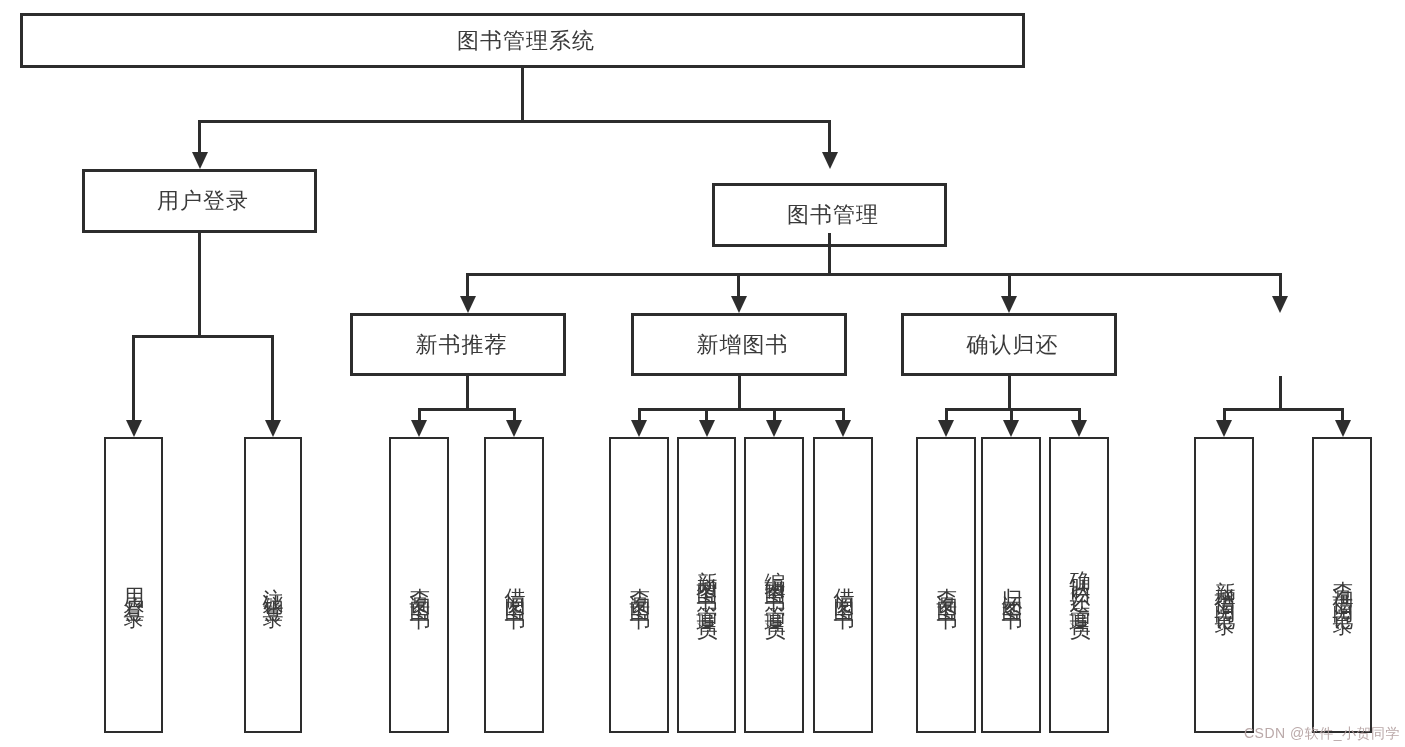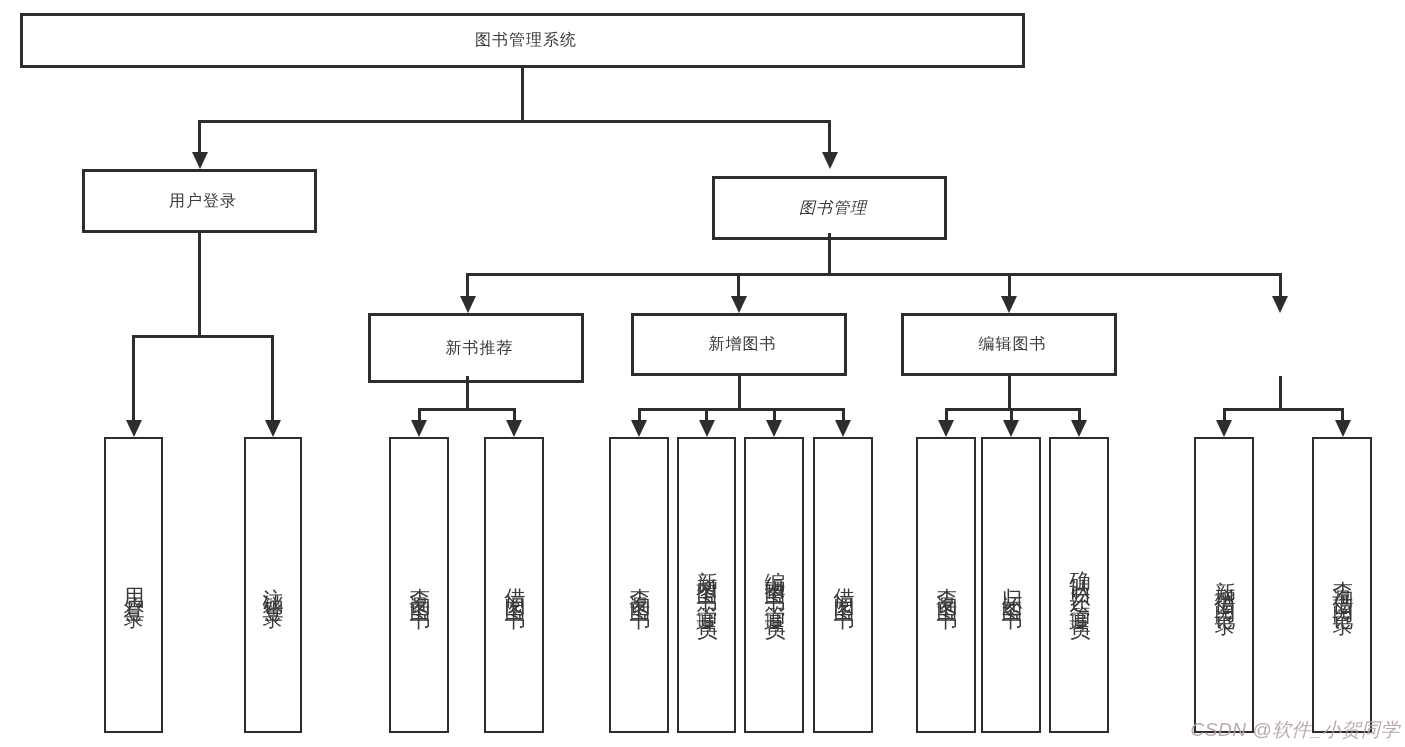--- a/index.html
+++ b/index.html
@@ -20,21 +20,21 @@
   }
   
   .box {
     position: absolute;
     background: var(--background);
     border: 3px solid var(--line);
     color: var(--text);
     display: flex;
     align-items: center;
     justify-content: center;
-    font-size: 16px;
+    font-size: 22px;
     letter-spacing: 1px;
     white-space: nowrap;
     padding-left: 7px;
   }
   .leaf {
     position: absolute;
     background: var(--background);
     border: 2px solid var(--line);
     color: var(--text);
     font-size: 21px;
@@ -53,66 +53,65 @@
   .ah {
     position: absolute; width: 0; height: 0;
     border-left: 8px solid transparent;
     border-right: 8px solid transparent;
     border-top: 17px solid var(--line);
   }
   .watermark {
     position: absolute;
     right: 5px;
     bottom: 4px;
-    font-size: 19px;
+    font-size: 14px;
     color: var(--watermark);
     letter-spacing: 0.5px;
     opacity: 0.9;
     z-index: 5;
-    font-style: italic;
   }
 </style>
 </head>
 <body>
 
 <div class="canvas">
 
   <div class="box" style="left:20px; top:13px; width:1005px; height:55px;">图书管理系统</div>
 
   <i class="vl" style="left:521px; top:68px; height:52px;"></i>
   <i class="hl" style="left:198px; top:120px; width:633px;"></i>
   <i class="vl" style="left:198px; top:120px; height:34px;"></i>
   <i class="ah" style="left:192px; top:152px;"></i>
   <i class="vl" style="left:828px; top:120px; height:34px;"></i>
   <i class="ah" style="left:822px; top:152px;"></i>
 
   <div class="box" style="left:82px; top:169px; width:235px; height:64px;">用户登录</div>
-  <div class="box" style="left:712px; top:176px; width:235px; height:64px;font-style:italic;">图书管理</div>
+  <div class="box" style="left:712px; top:183px; width:235px; height:64px;">图书管理</div>
 
   <i class="vl" style="left:198px; top:233px; height:102px;"></i>
   <i class="hl" style="left:132px; top:335px; width:142px;"></i>
   <i class="vl" style="left:132px; top:335px; height:87px;"></i>
   <i class="ah" style="left:126px; top:420px;"></i>
   <i class="vl" style="left:271px; top:335px; height:87px;"></i>
   <i class="ah" style="left:265px; top:420px;"></i>
 
   <i class="vl" style="left:828px; top:233px; height:40px;"></i>
   <i class="hl" style="left:466px; top:273px; width:816px;"></i>
   <i class="vl" style="left:466px; top:273px; height:25px;"></i>
   <i class="ah" style="left:460px; top:296px;"></i>
   <i class="vl" style="left:737px; top:273px; height:25px;"></i>
   <i class="ah" style="left:731px; top:296px;"></i>
   <i class="vl" style="left:1008px; top:273px; height:25px;"></i>
   <i class="ah" style="left:1001px; top:296px;"></i>
   <i class="vl" style="left:1279px; top:273px; height:25px;"></i>
   <i class="ah" style="left:1272px; top:296px;"></i>
 
-  <div class="box" style="left:368px; top:313px; width:216px; height:70px;">新书推荐</div>
+  <div class="box" style="left:350px; top:313px; width:216px; height:63px;">新书推荐</div>
   <div class="box" style="left:631px; top:313px; width:216px; height:63px;">新增图书</div>
-  <div class="box" style="left:901px; top:313px; width:216px; height:63px;">编辑图书</div>
+  <div class="box" style="left:901px; top:313px; width:216px; height:63px;">确认归还</div>
 
   <i class="vl" style="left:466px; top:376px; height:32px;"></i>
   <i class="hl" style="left:418px; top:408px; width:98px;"></i>
   <i class="vl" style="left:418px; top:408px; height:14px;"></i>
   <i class="ah" style="left:411px; top:420px;"></i>
   <i class="vl" style="left:513px; top:408px; height:14px;"></i>
   <i class="ah" style="left:506px; top:420px;"></i>
 
   <i class="vl" style="left:738px; top:376px; height:32px;"></i>
   <i class="hl" style="left:638px; top:408px; width:207px;"></i>

